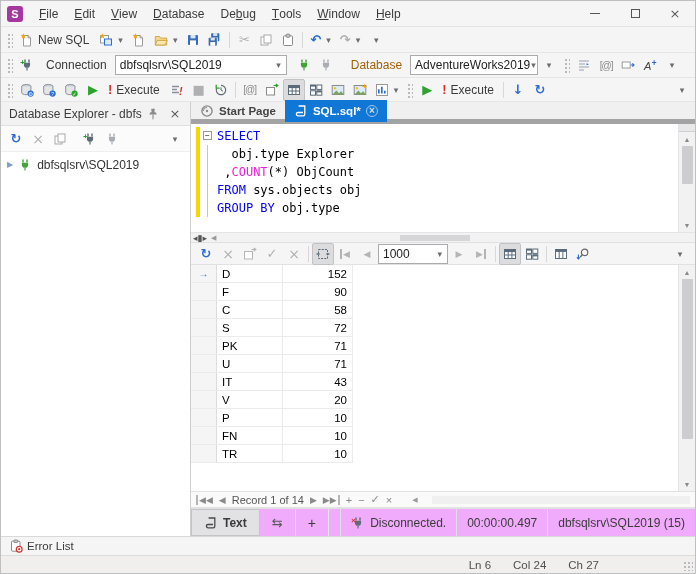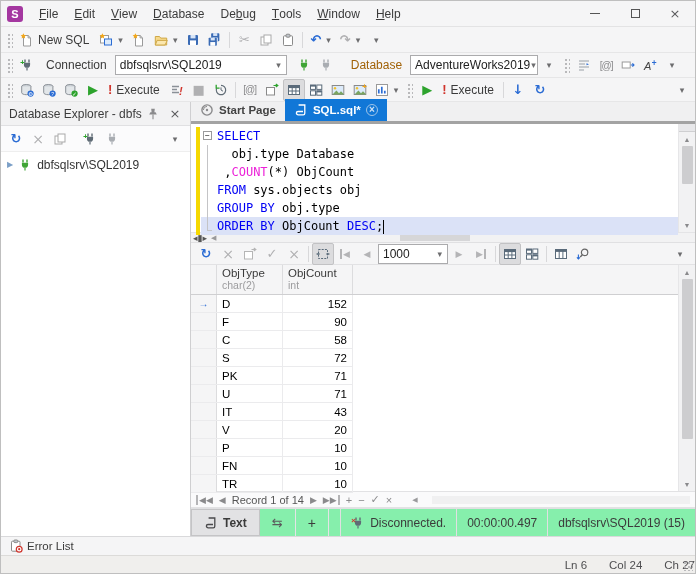--- a/index.html
+++ b/index.html
@@ -39,21 +39,21 @@
   .explorer{width:190px;border-right:1px solid #cfcfd1;background:#fff;display:flex;flex-direction:column}
   .exp-head{height:24px;background:#f2f2f3;border-bottom:1px solid #e0e0e2;display:flex;align-items:center;padding:0 4px 0 8px;color:#3b3b3b}
   .exp-head .t{flex:1;overflow:hidden;white-space:nowrap}
   .exp-tools{height:26px;display:flex;align-items:center;background:#fbfbfc;border-bottom:1px solid #eee;padding:0 4px}
   .tree{flex:1;background:#fff;padding-top:3px}
   .treeitem{display:flex;align-items:center;gap:5px;height:19px;padding-left:6px}
   .expander{font-size:8px;color:#7b9fc7}
   .docpane{flex:1;display:flex;flex-direction:column;background:#fff;min-width:0}
 
   
-  .tabbar{height:22px;display:flex;align-items:flex-end;background:#f0f0f1;border-bottom:3px solid #a3a3a3}
+  .tabbar{height:22px;display:flex;align-items:center;background:#f0f0f1;border-bottom:5px solid #a3a3a3}
   .dtab{height:22px;display:flex;align-items:center;gap:5px;padding:0 9px;color:#444;font-weight:bold;font-size:11.5px}
   .dtab.active{background:#1177d7;color:#fff}
   .dtab .x{font-size:10px;color:#cfe2f5;border:1px solid #9ec4e8;border-radius:50%;width:12px;height:12px;line-height:10px;text-align:center}
 
   
   .editor{height:110px;position:relative;background:#fff;border-bottom:1px solid #e4e4e6}
   .ed-lines{position:absolute;left:0;top:3px;right:17px;font-family:"DejaVu Sans Mono","Liberation Mono",monospace;font-size:12px}
   .ed-line{height:18px;line-height:18px;position:relative;padding-left:26px;white-space:pre}
   .ed-line.current{background:linear-gradient(to right,transparent 0,transparent 10px,#dbe2f7 10px)}
   .chg{position:absolute;left:5px;top:0;bottom:0;width:4px;background:#f5d800}
@@ -88,27 +88,27 @@
   .g-row{height:18px;display:flex;border-bottom:1px solid #ebebed;width:162px}
   .g-row .sel{width:26px;background:#f5f5f6;border-right:1px solid #dcdcde;color:#2b6cd4;font-size:10px;display:flex;align-items:center;justify-content:center}
   .g-row .c1{width:66px;padding:0 5px;border-right:1px solid #ebebed;display:flex;align-items:center;color:#000}
   .g-row .c2{width:70px;padding:0 5px;border-right:1px solid #ebebed;display:flex;align-items:center;justify-content:flex-end;color:#000}
   .recnav{height:17px;display:flex;align-items:center;gap:6px;background:#fafafb;border-top:1px solid #e2e2e4;border-bottom:1px solid #e2e2e4;padding:0 5px;color:#555;font-size:11px}
   .recnav .navico{color:#8a8a8c}
   .recnav .sign{font-size:11px;color:#8a8a8c}
   .rn-track{flex:1;height:8px;background:#f0f0f1;margin-left:8px}
 
   
-  .restabs{height:28px;display:flex;align-items:flex-start;background:#86efac;border-top:1px solid #e0e0e2}
+  .restabs{height:28px;display:flex;align-items:flex-start;background:#f0abfc;border-top:1px solid #e0e0e2}
   .rtab{height:100%;display:flex;align-items:center;gap:5px;padding:0 12px;color:#3b3b3b;border-right:1px solid #e4e4e6}
   .rtab.active{background:#e2e2e4;border:1px solid #c4c4c6;font-weight:bold}
   .rstatus{margin-left:auto;display:flex;align-items:center;height:100%}
   .rseg{display:flex;align-items:center;gap:5px;padding:0 10px;height:100%;border-left:1px solid #e0e0e2;color:#3b3b3b}
   .errorbar{position:absolute;left:0;right:0;bottom:18px;height:19px;background:#f5f5f6;border-top:1px solid #d9d9db;display:flex;align-items:center;gap:4px;padding:0 8px;color:#3b3b3b;font-size:11.5px}
-  .statusbar{position:absolute;left:0;right:0;bottom:0;height:18px;background:#f0efed;border-top:1px solid #dcdbd9;display:flex;align-items:center;justify-content:flex-end;gap:22px;color:#4f4f51;font-size:11.5px}
+  .statusbar{position:absolute;left:0;right:0;bottom:0;height:18px;background:#f0efed;border-top:1px solid #dcdbd9;display:flex;align-items:center;justify-content:flex-end;gap:22px;padding-right:96px;color:#4f4f51;font-size:11.5px}
   .sizegrip{position:absolute;right:2px;bottom:2px;width:10px;height:10px;background-image:radial-gradient(#b9b9bb 1px,transparent 1.1px);background-size:4px 4px}
   svg{display:block}
 </style>
 </head>
 <body>
 
 <div class="window">
 
   <div class="titlebar">
     <span class="logo">S</span>
@@ -548,25 +548,24 @@
               </svg>
             </i>
           <span>SQL.sql*</span>
           <span class="x">×</span>
         </span>
       </div>
 
       <div class="editor">
         <div class="ed-lines" id="edlines">
             <div class="ed-line"><span class="chg"></span><span class="foldbox">−</span><span class="c-kw">SELECT</span></div>
-            <div class="ed-line foldmid"><span class="chg"></span><span class="c-plain">  obj.type Database</span></div>
+            <div class="ed-line foldmid"><span class="chg"></span><span class="c-plain">  obj.type Explorer</span></div>
             <div class="ed-line foldmid"><span class="chg"></span><span class="c-plain"> ,</span><span class="c-fn">COUNT</span><span class="c-plain">(*) ObjCount</span></div>
             <div class="ed-line foldmid"><span class="chg"></span><span class="c-kw">FROM</span><span class="c-plain"> sys.objects obj</span></div>
             <div class="ed-line foldmid"><span class="chg"></span><span class="c-kw">GROUP BY</span><span class="c-plain"> obj.type</span></div>
-            <div class="ed-line current foldend"><span class="chg"></span><span class="c-kw">ORDER BY</span><span class="c-plain"> ObjCount </span><span class="c-kw">DESC</span><span class="c-plain">;</span><span class="caret"></span></div>
           </div>
         <div class="vscroll">
           <span class="vs-split"></span>
           <span class="vs-arrow">▲</span>
           <span class="vs-thumb" style="height:38px"></span>
           <span class="vs-fill"></span>
           <span class="vs-arrow">▼</span>
         </div>
       </div>
 
@@ -665,31 +664,20 @@
               </svg>
             </i>
           </span>
         <span class="tbtn" style="margin-left:auto">
             <span class="dd">▾</span>
           </span>
       </div>
 
       <div class="gridwrap">
         <div class="grid">
-          <div class="g-head">
-            <span class="g-selcol"></span>
-            <span class="g-col w1">
-              <span class="cn">ObjType</span>
-              <span class="ct">char(2)</span>
-            </span>
-            <span class="g-col w2">
-              <span class="cn">ObjCount</span>
-              <span class="ct">int</span>
-            </span>
-          </div>
           <div id="gridrows">
               <div class="g-row">
                 <span class="sel">→</span>
                 <span class="c1">D</span>
                 <span class="c2">152</span>
               </div>
               <div class="g-row">
                 <span class="sel"></span>
                 <span class="c1">F</span>
                 <span class="c2">90</span>

